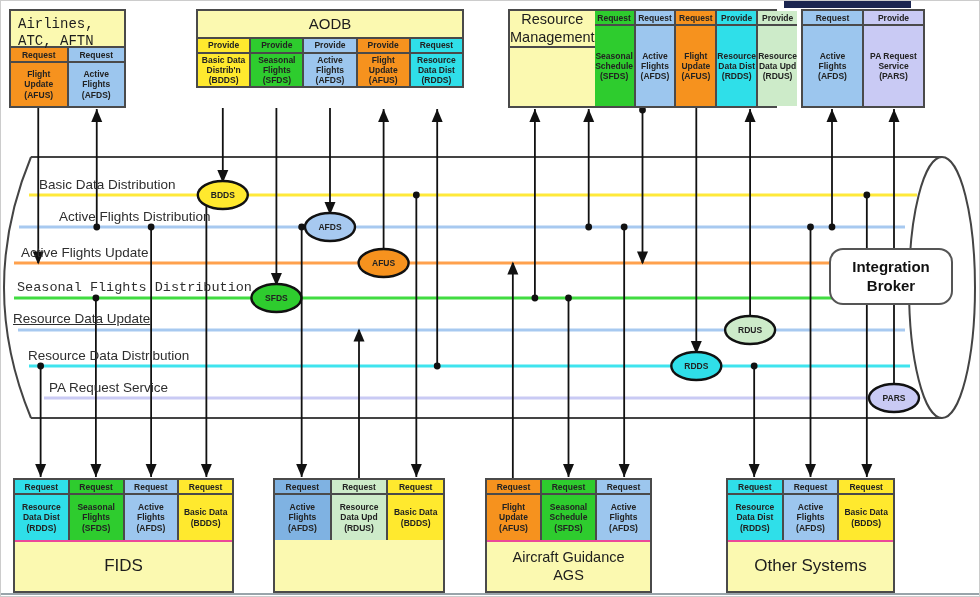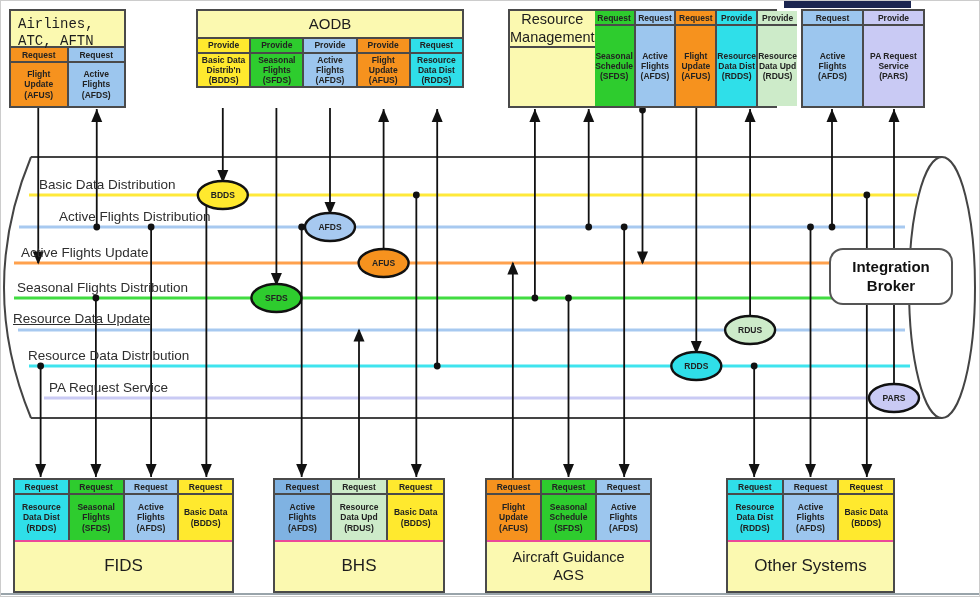--- a/index.html
+++ b/index.html
@@ -127,21 +127,21 @@
       <ellipse cx="695.3" cy="365" rx="25" ry="14" fill="#2fdfe9" stroke="#111" stroke-width="2.4"></ellipse>
       <text x="695.3" y="368" text-anchor="middle" font-size="8.5" font-weight="600" font-family="&quot;Liberation Sans&quot;,sans-serif" fill="#222">RDDS</text>
       <ellipse cx="893" cy="397" rx="25" ry="14" fill="#c9caf4" stroke="#111" stroke-width="2.4"></ellipse>
       <text x="893" y="400" text-anchor="middle" font-size="8.5" font-weight="600" font-family="&quot;Liberation Sans&quot;,sans-serif" fill="#222">PARS</text>
     </svg>
     <div class="navybar"></div>
 
 <div class="chan-label" style="left: 38px; top: 176px;">Basic Data Distribution</div>
     <div class="chan-label" style="left: 22px; top: 208px; margin-left: 36px;">Active Flights Distribution</div>
     <div class="chan-label" style="left: 20px; top: 244px;">Active Flights Update</div>
-    <div class="chan-label" style="left: 16px; top: 279px;">Seasonal Flights Distribution</div>
+    <div class="chan-label" style="left: 16px; top: 279px; font-family: Liberation Mono, monospace;">Seasonal Flights Distribution</div>
     <div class="chan-label" style="left: 12px; top: 310px; text-decoration: underline;">Resource Data Update</div>
     <div class="chan-label" style="left: 27px; top: 347px;">Resource Data Distribution</div>
     <div class="chan-label" style="left: 48px; top: 379px;">PA Request Service</div>
     <div class="sysbox top" style="left: 8px; top: 8px; width: 117px; height: 99px; display: flex; flex-direction: column;">
       <div class="sys-title left" style="font-size: 14px; height: 37px; font-family: Liberation Mono, monospace;">
         <div>Airlines, ATC, AFTN</div>
       </div>
       <div class="cells" style="flex: 1 1 0%;">
         <div class="cell" style="background: rgb(246, 146, 30);">
           <div class="cell-head">Request</div>
@@ -250,23 +250,20 @@
         </div>
         <div class="cell" style="background: rgb(205, 235, 201);">
           <div class="cell-head">Request</div>
           <div class="cell-body">Resource Data Upd (RDUS)</div>
         </div>
         <div class="cell" style="background: rgb(255, 233, 46);">
           <div class="cell-head">Request</div>
           <div class="cell-body">Basic Data (BDDS)</div>
         </div>
       </div>
-      <div class="sys-title" style="font-size: 17px; flex: 1 1 0%;">
-        <div>BHS</div>
-      </div>
     </div>
     <div class="sysbox bot" style="left: 484px; top: 477px; width: 167px; height: 115px; display: flex; flex-direction: column;">
       <div class="cells" style="height: 60px;">
         <div class="cell" style="background: rgb(246, 146, 30);">
           <div class="cell-head">Request</div>
           <div class="cell-body">Flight Update (AFUS)</div>
         </div>
         <div class="cell" style="background: rgb(46, 204, 46);">
           <div class="cell-head">Request</div>
           <div class="cell-body">Seasonal Schedule (SFDS)</div>

